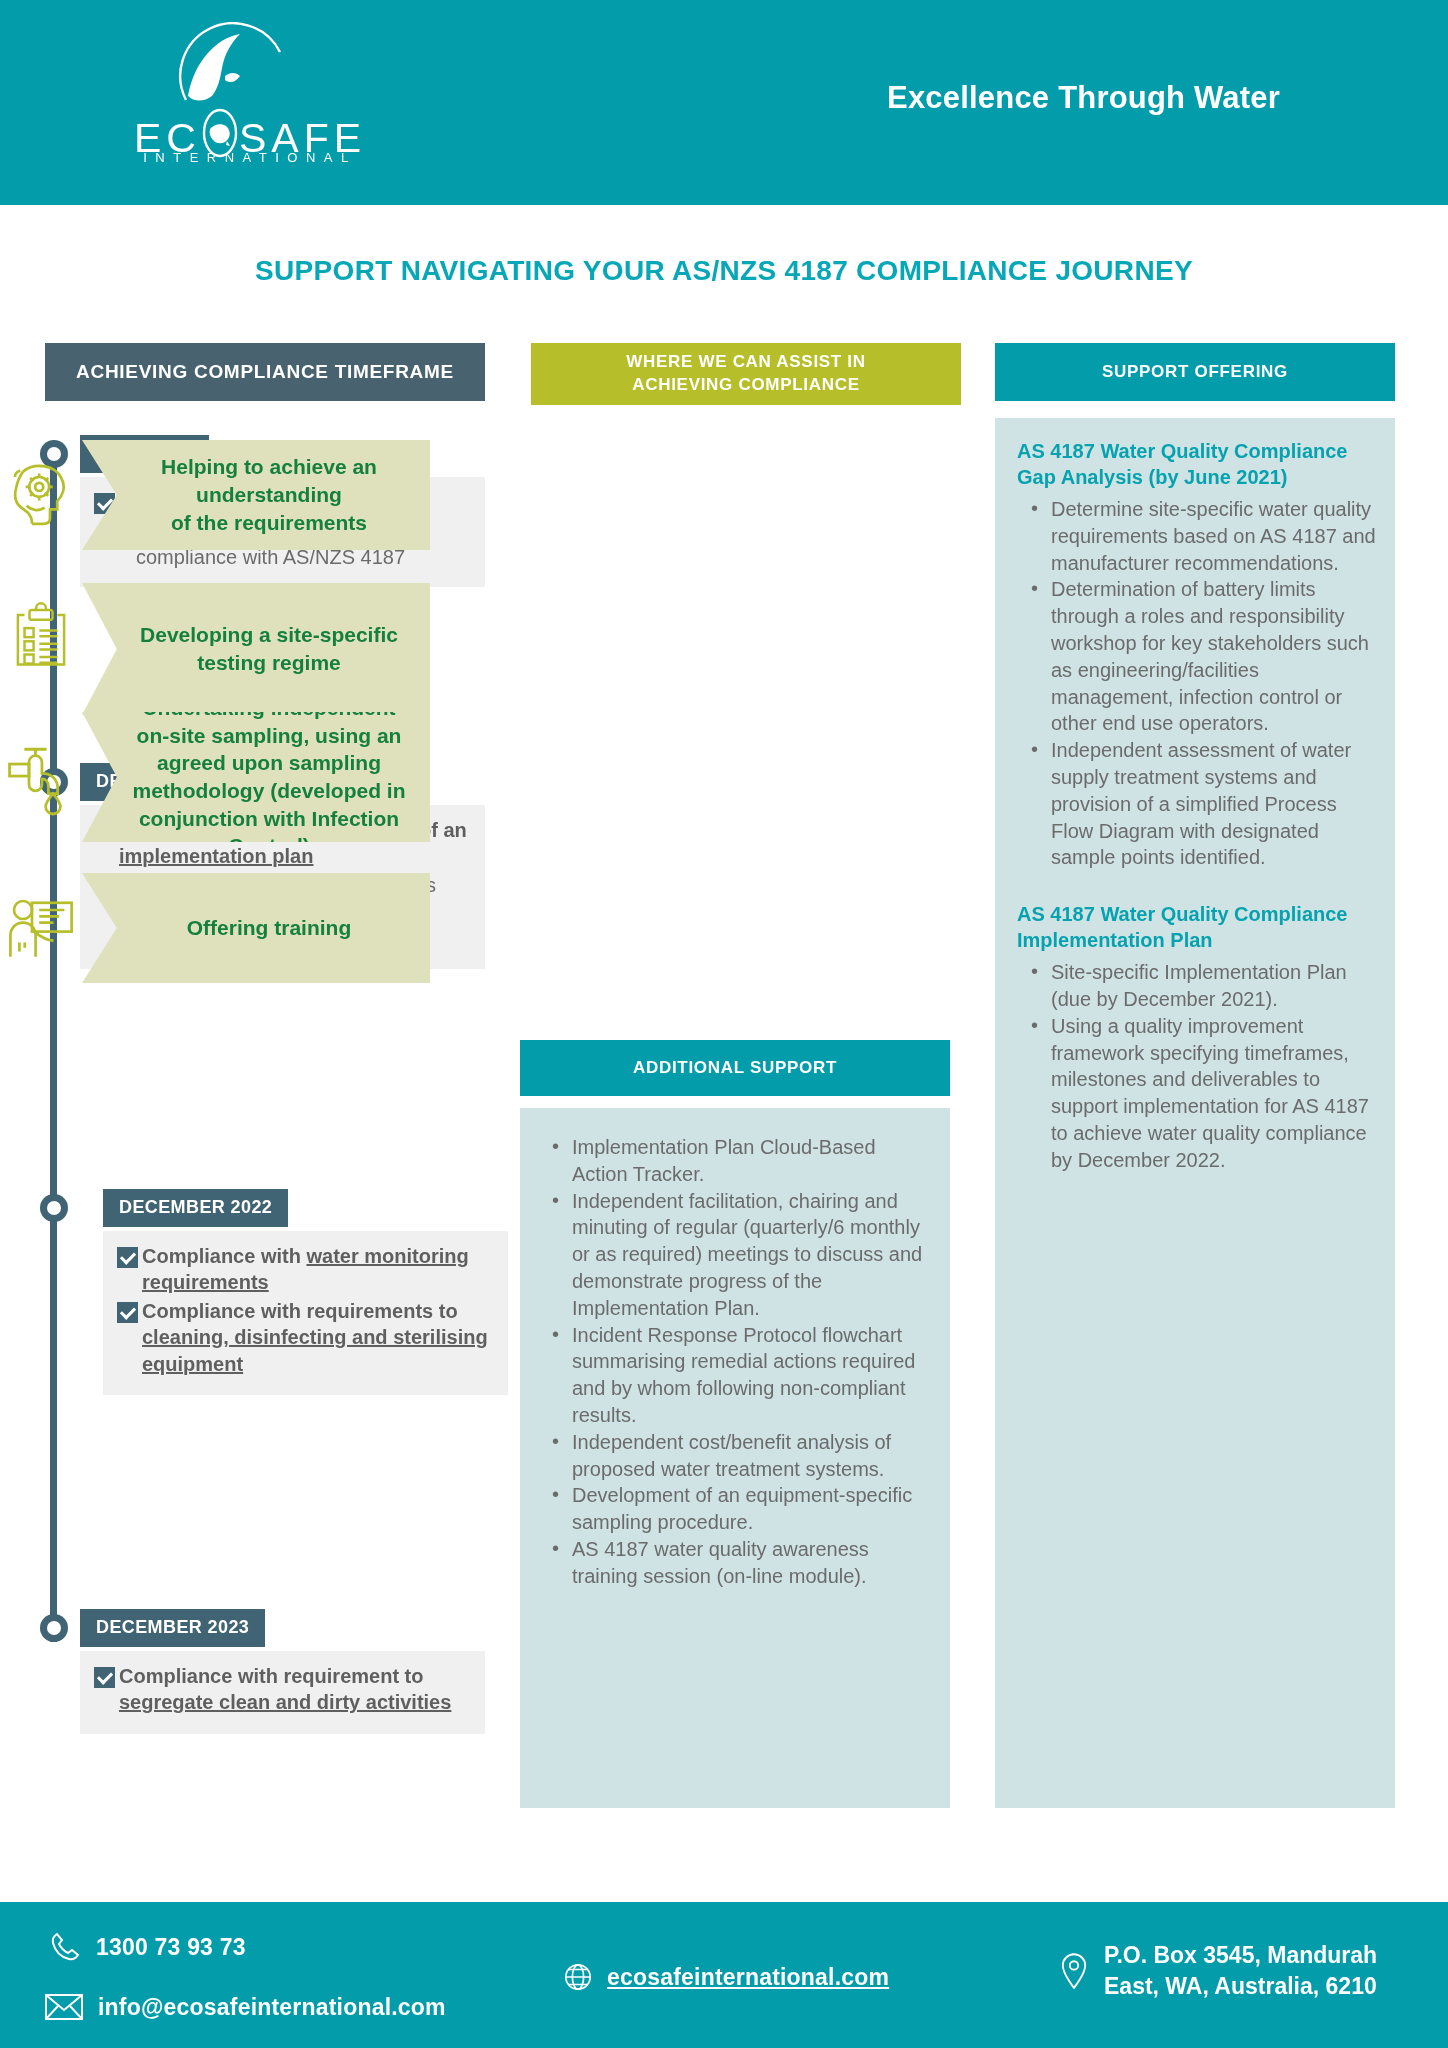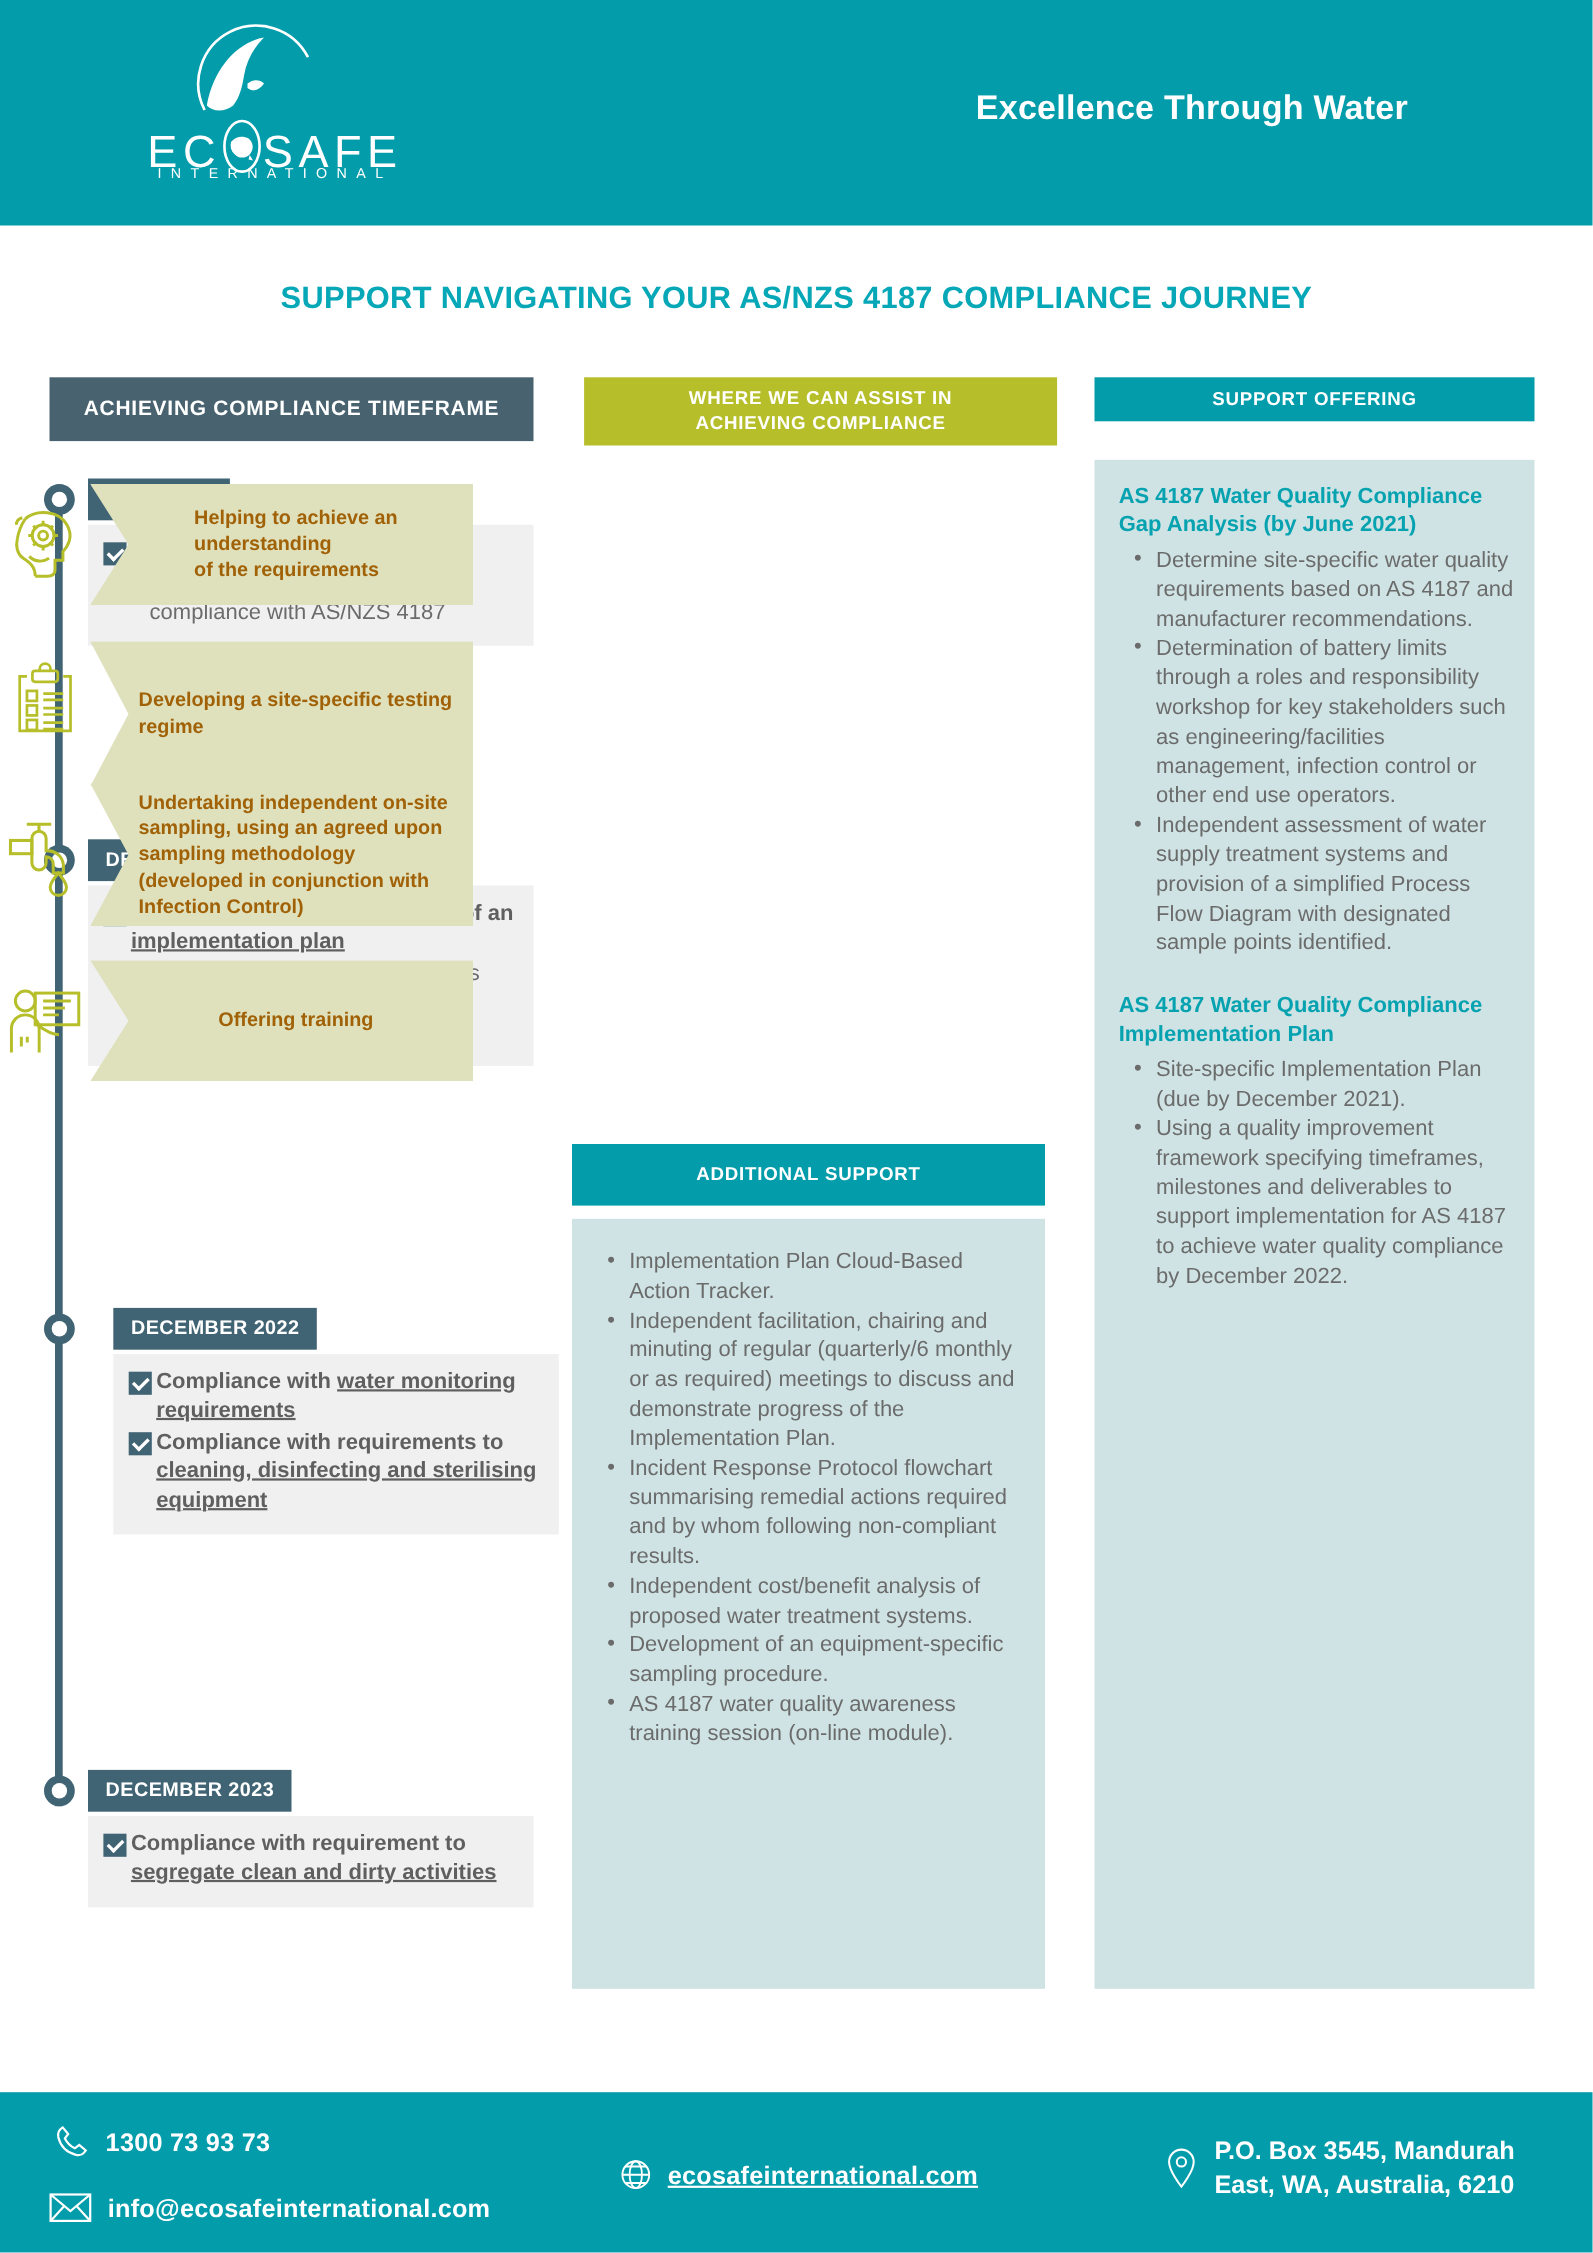--- a/index.html
+++ b/index.html
@@ -40,21 +40,21 @@
     color:#06a7b6;font-size:28px;font-weight:bold;letter-spacing:.3px;
   }
 
   
   .col-head{
     position:absolute;color:#fff;font-weight:bold;text-align:center;
     letter-spacing:.7px;display:flex;align-items:center;justify-content:center;
   }
   #head-left{left:45px;top:343px;width:440px;height:58px;background:#48636f;font-size:19px;}
   #head-mid{left:520px;top:343px;width:430px;height:62px;background:#b6bf2a;font-size:17px;line-height:1.35;margin-left:11px;}
-  #head-right{left:995px;top:343px;width:400px;height:40px;background:#039caa;font-size:17px;}
+  #head-right{left:995px;top:343px;width:400px;height:58px;background:#039caa;font-size:17px;}
   #head-addl{left:520px;top:1040px;width:430px;height:56px;background:#039caa;font-size:17px;}
 
   
   .timeline-line{
     position:absolute;left:50px;top:452px;width:7px;height:1190px;background:#406473;
   }
   .tl-dot{
     position:absolute;left:40px;width:28px;height:28px;border-radius:50%;
     background:#406473;border:0;
   }
@@ -90,21 +90,21 @@
   .chev-icon{
     position:absolute;left:0px;width:82px;display:flex;align-items:center;justify-content:center;
     color:#b6bf2a;
   }
   .chev-band{
     position:absolute;left:82px;width:348px;background:#dfe1bd;
     display:flex;align-items:center;justify-content:center;
     clip-path:polygon(0 0, 100% 0, 100% 100%, 0 100%, 10% 50%);
   }
   .chev-text{
-    text-align:left;font-size:18px;font-weight:bold;color:#a16207;line-height:1.32;
+    text-align:center;font-size:21px;font-weight:bold;color:#15803d;line-height:1.32;
     padding:6px 18px 6px 44px;
   }
 
   
   #addl-panel{
     position:absolute;left:520px;top:1108px;width:430px;height:700px;
     background:#cfe3e4;
   }
   #addl-panel ul{margin:0;padding:26px 18px 0 52px;list-style:none;}
   #addl-panel li{position:relative;font-size:20px;color:#6b6b6b;line-height:1.34;margin-bottom:0;}

